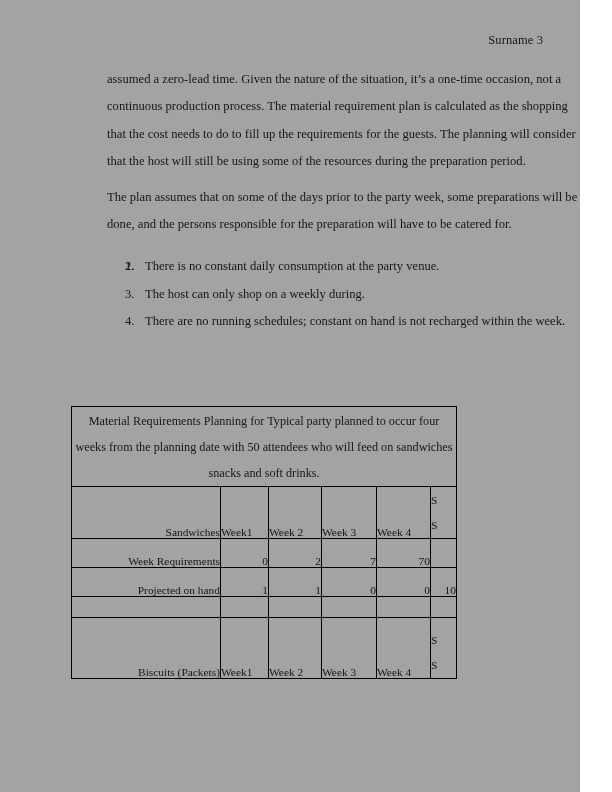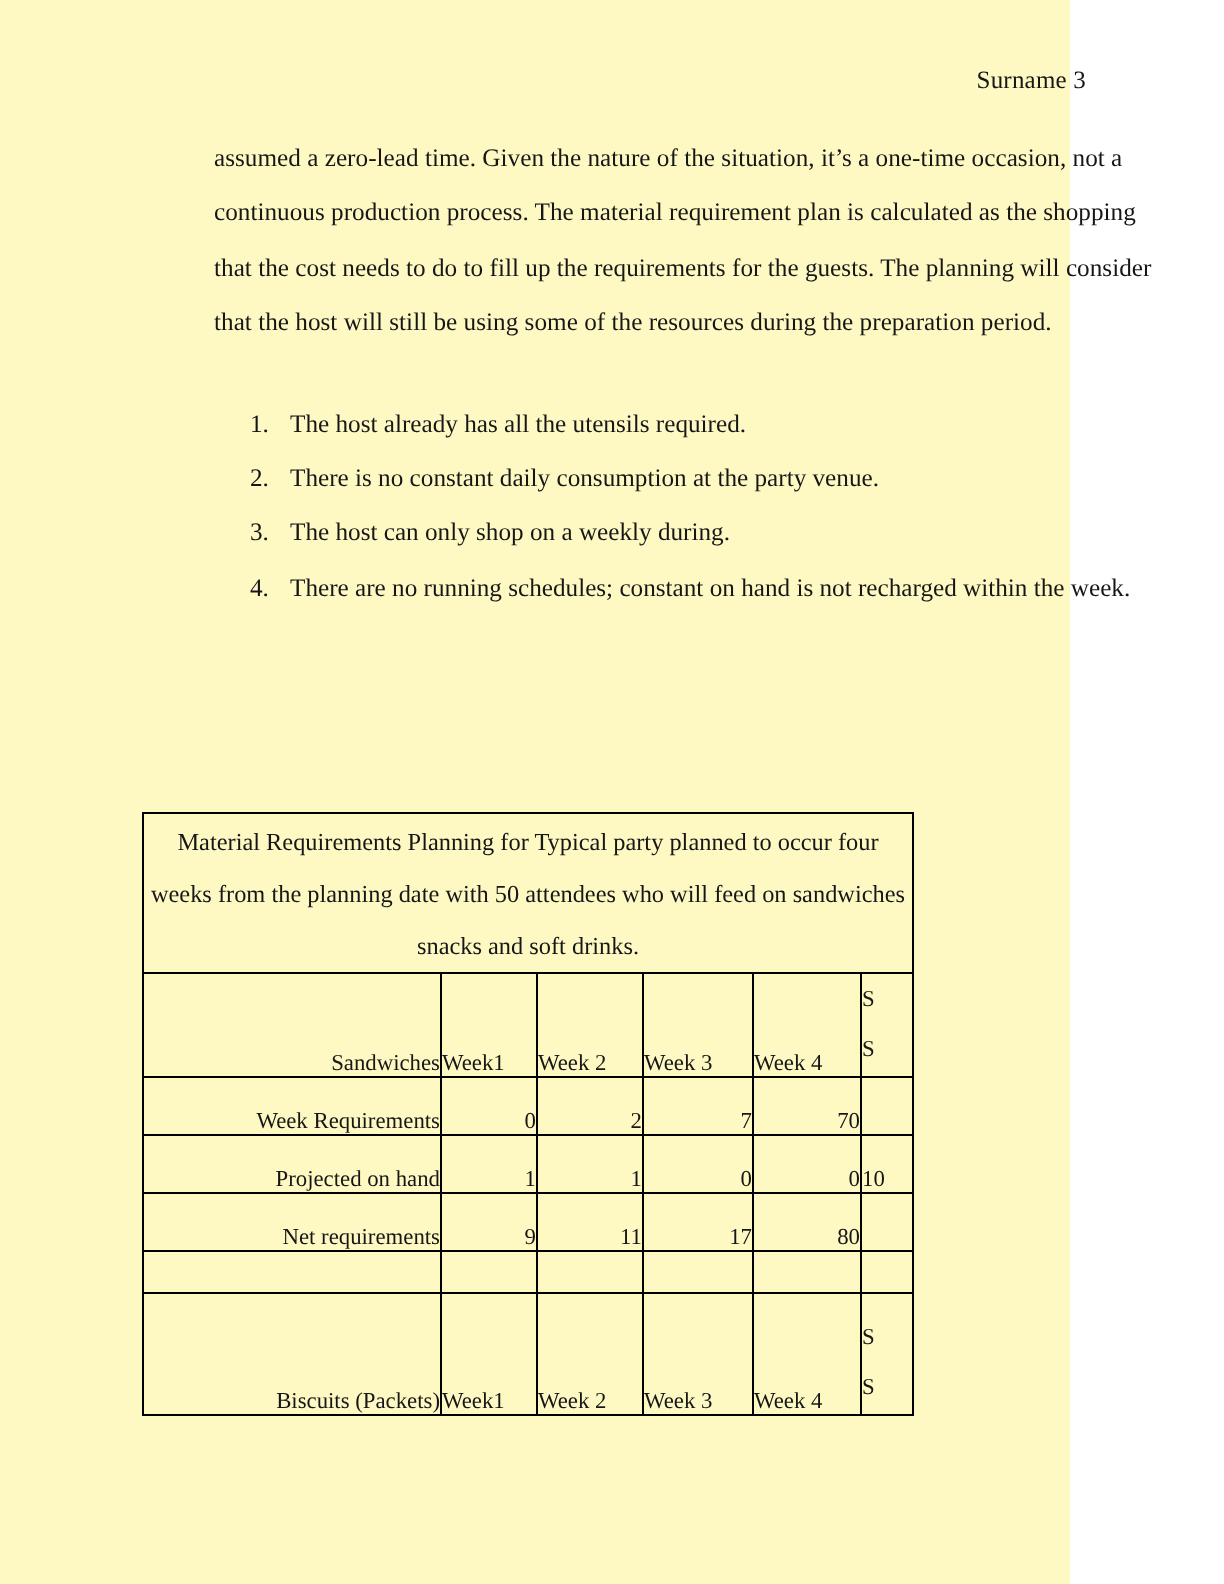--- a/index.html
+++ b/index.html
@@ -11,23 +11,23 @@
     width: 612px;
     height: 792px;
     position: relative;
     font-family: "Liberation Serif", serif;
     color: #1a1a1a;
     overflow: hidden;
   }
   .page {
     position: absolute;
     left: 0; top: 0;
-    width: 535px;
+    width: 580px;
     height: 792px;
-    background: #fef9c3;
+    background: #a3a3a3;
   }
   .header-running {
     position: absolute;
     left: 71px;
     top: 33px;
     width: 472px;
     text-align: right;
     font-size: 12.5px;
     letter-spacing: 0.1px;
     color: #161616;
@@ -114,21 +114,21 @@
   td.wk {
     text-align: left;
     padding: 0 0 5px 6px;
   }
   td.sc {
     text-align: left;
     padding: 0 0 5px 4px;
     line-height: 25px;
   }
   td.sc-right {
-    text-align: left;
+    text-align: right;
     padding: 0 4px 5px 0;
   }
   tr.head-row td { height: 51px; }
   tr.data-row td { height: 28px; }
   tr.blank-row td { height: 20px; }
   tr.head-row-2 td { height: 60px; }
   .sc-stack {
     display: block;
     line-height: 25px;
   }
@@ -139,28 +139,28 @@
 <div class="page">
 
   <div class="header-running">Surname 3</div>
 
   <div class="content">
 
     <p class="body-para">assumed a zero-lead time. Given the nature of the situation, it’s a one-time occasion, not a continuous production process. The material requirement plan is calculated as the shopping that the cost needs to do to fill up the requirements for the guests. The planning will consider that the host will still be using some of the resources during the preparation period.</p>
 
     <div class="para-gap"></div>
 
+    <p class="body-para">The plan assumes that on some of the days prior to the party week, some preparations will be done, and the persons responsible for the preparation will have to be catered for.</p>
 
     <div class="para-gap"></div>
 
 
     <ol class="assumptions">
       <li>
         <span class="num">1.</span>
-        <span>The host already has all the utensils required.</span>
       </li>
       <li>
         <span class="num">2.</span>
         <span>There is no constant daily consumption at the party venue.</span>
       </li>
       <li>
         <span class="num">3.</span>
         <span>The host can only shop on a weekly during.</span>
       </li>
       <li>
@@ -209,28 +209,20 @@
 
         <tr class="data-row">
           <td class="label">Projected on hand</td>
           <td class="num">1</td>
           <td class="num">1</td>
           <td class="num">0</td>
           <td class="num">0</td>
           <td class="sc-right">10</td>
         </tr>
 
-        <tr class="data-row">
-          <td class="label">Net requirements</td>
-          <td class="num">9</td>
-          <td class="num">11</td>
-          <td class="num">17</td>
-          <td class="num">80</td>
-          <td class="sc-right"></td>
-        </tr>
 
         <tr class="blank-row">
           <td class="label"></td>
           <td class="num"></td>
           <td class="num"></td>
           <td class="num"></td>
           <td class="num"></td>
           <td class="sc-right"></td>
         </tr>
 

